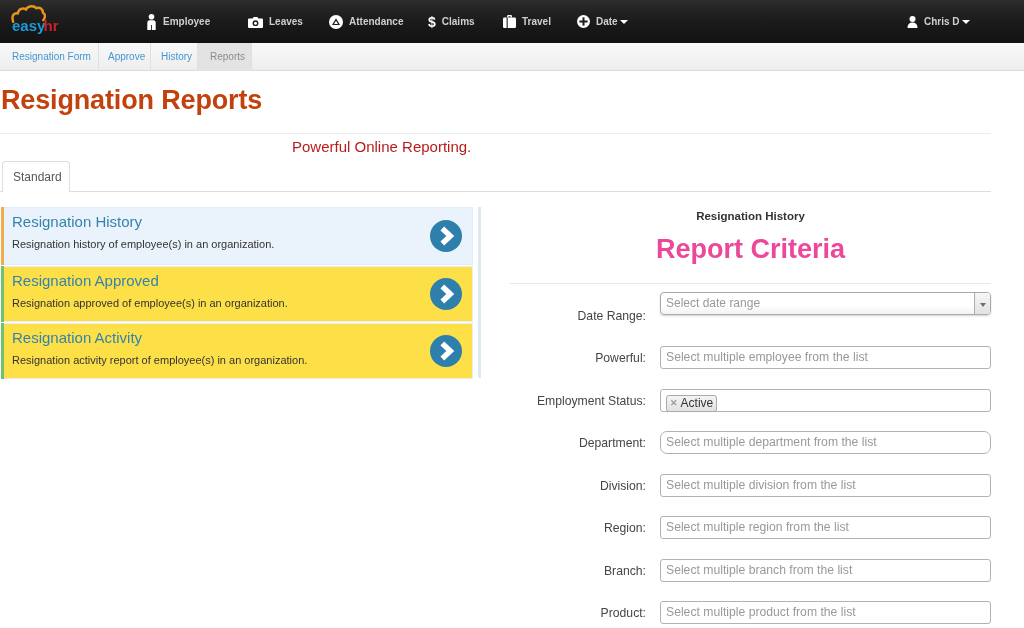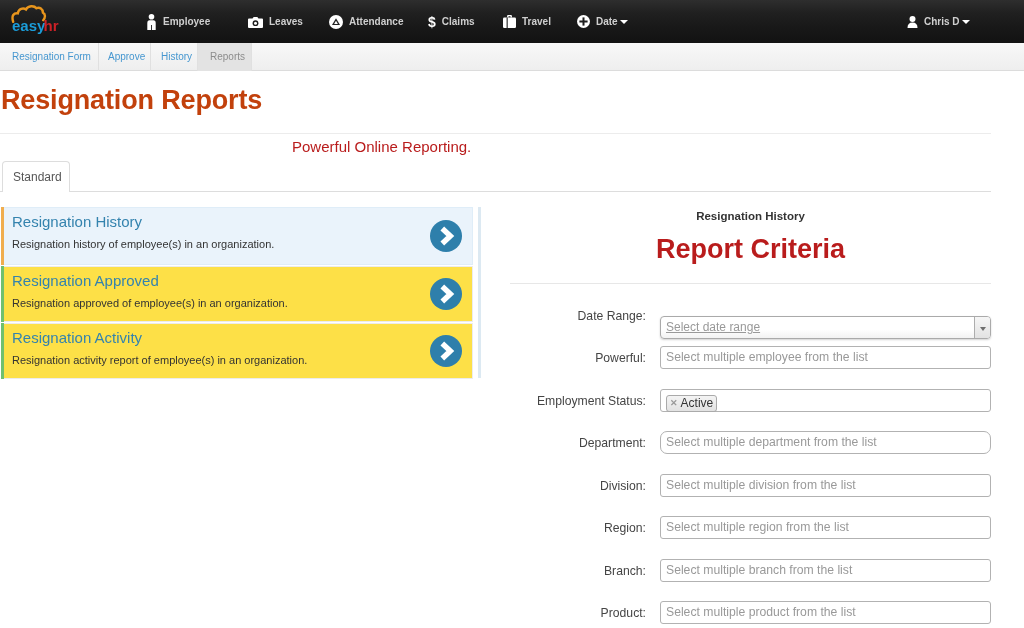--- a/index.html
+++ b/index.html
@@ -36,21 +36,21 @@
 .litem { position:absolute; left:1px; width:472px; background:#fde047; border:1px solid #ececec; padding:5px 0 0 10px; }
 .litem.first { background:#eaf3fb; border-color:#dfedf8; }
 .litem .bar { position:absolute; left:-1px; top:-1px; bottom:-1px; width:3px; }
 .litem h4 { font-size:15px; font-weight:normal; color:#3483ae; margin-bottom:8px; }
 .litem p { font-size:11px; color:#333; }
 .litem .circ { position:absolute; right:10px; top:50%; margin-top:-16px; width:32px; height:32px; }
 #vstripe { position:absolute; left:478px; top:207px; width:3px; height:171px; background:#dce9f2; }
 
 
 #rp-small { position:absolute; left:510px; top:210px; width:481px; text-align:center; font-size:11.5px; font-weight:bold; color:#333; }
-#rp-big { position:absolute; left:510px; top:234px; width:481px; text-align:center; font-size:27px; font-weight:bold; color:#b91c1c; }
+#rp-big { position:absolute; left:510px; top:234px; width:481px; text-align:center; font-size:27px; font-weight:bold; color:#ec4899; }
 #rp-hr { position:absolute; left:510px; top:283px; width:481px; height:1px; background:#e7e7e7; }
 
 .frow-label { position:absolute; width:200px; text-align:right; font-size:12.2px; color:#454545; }
 .finput { position:absolute; left:660px; width:331px; height:23px; border:1px solid #b2b2b2;
   border-radius:3px; background:#fff; font-size:12.2px; color:#999; line-height:20px; padding-left:5px; }
 #sel-date { position:absolute; left:660px; width:331px; height:23px; border:1px solid #aaa; border-radius:4px;
   background:linear-gradient(180deg,#ffffff 60%,#f2f2f2 100%); box-shadow:0 1px 2px rgba(0,0,0,0.18);
   font-size:12px; color:#999; line-height:20px; padding-left:5px; }
 #sel-date .btn { position:absolute; right:0; top:0; width:16px; height:21px; border-left:1px solid #adadad;
   background:linear-gradient(180deg,#f6f6f6 0%,#e2e2e2 100%); border-radius:0 3px 3px 0; }
@@ -172,21 +172,21 @@
       <path d="M12.3 8.6 L20.3 16 L12.3 23.4" fill="none" stroke="#fff" stroke-width="5.4"></path>
     </svg>
 </div>
 <div id="vstripe"></div>
 
 <div id="rp-small">Resignation History</div>
 <div id="rp-big">Report Criteria</div>
 <div id="rp-hr"></div>
 
 <div class="frow-label" style="left:446px; top:309px;">Date Range:</div>
-<div id="sel-date" style="top:316px;text-decoration:underline;">Select date range<span class="btn"></span></div>
+<div id="sel-date" style="top:292px;">Select date range<span class="btn"></span></div>
 
 <div class="frow-label" style="left:446px; top:351px;">Powerful:</div>
 <div class="finput" style="top:346px;">Select multiple employee from the list</div>
 
 <div class="frow-label" style="left:446px; top:394px;">Employment Status:</div>
 <div class="finput" style="top:389px; color:#333;"><span class="chip"><span class="x">✕</span>Active</span></div>
 
 <div class="frow-label" style="left:446px; top:436px;">Department:</div>
 <div class="finput" style="top:431px;border-radius:7px;">Select multiple department from the list</div>
 

